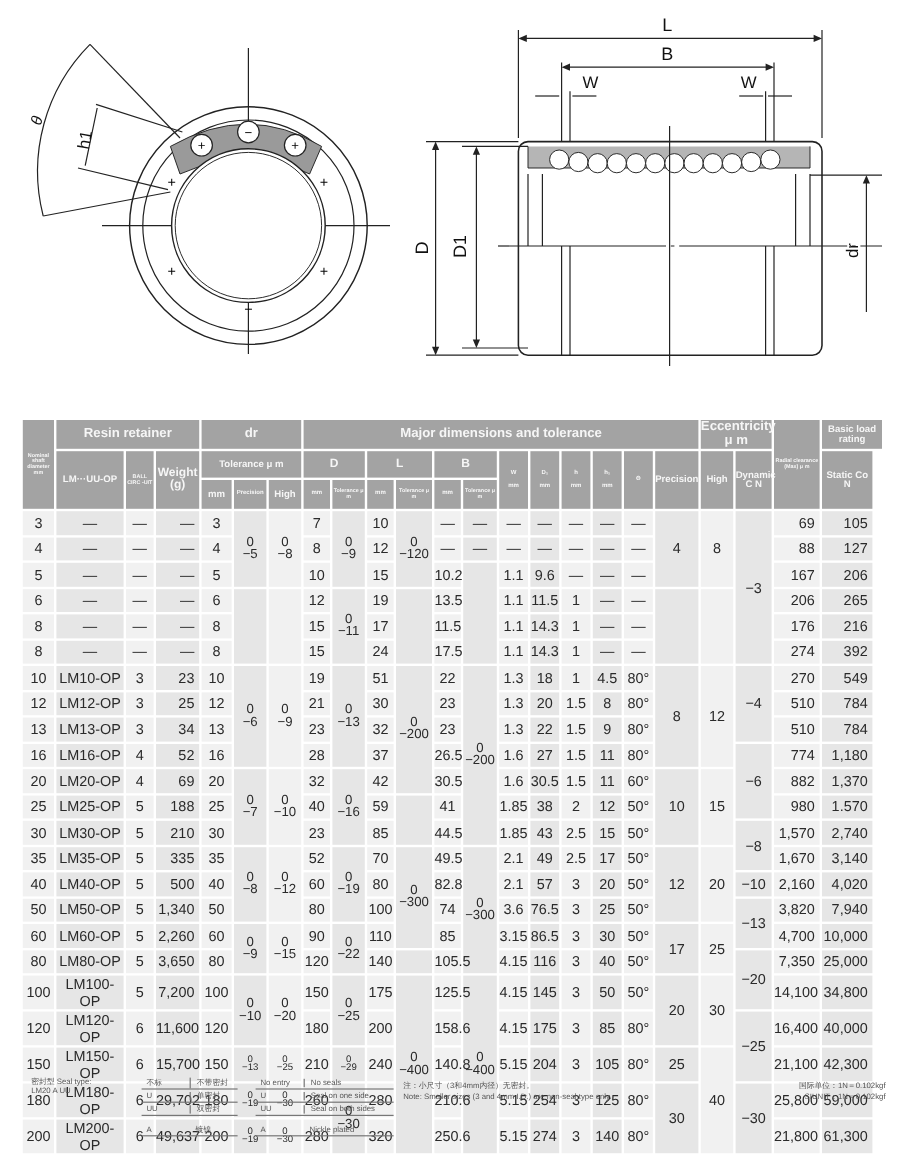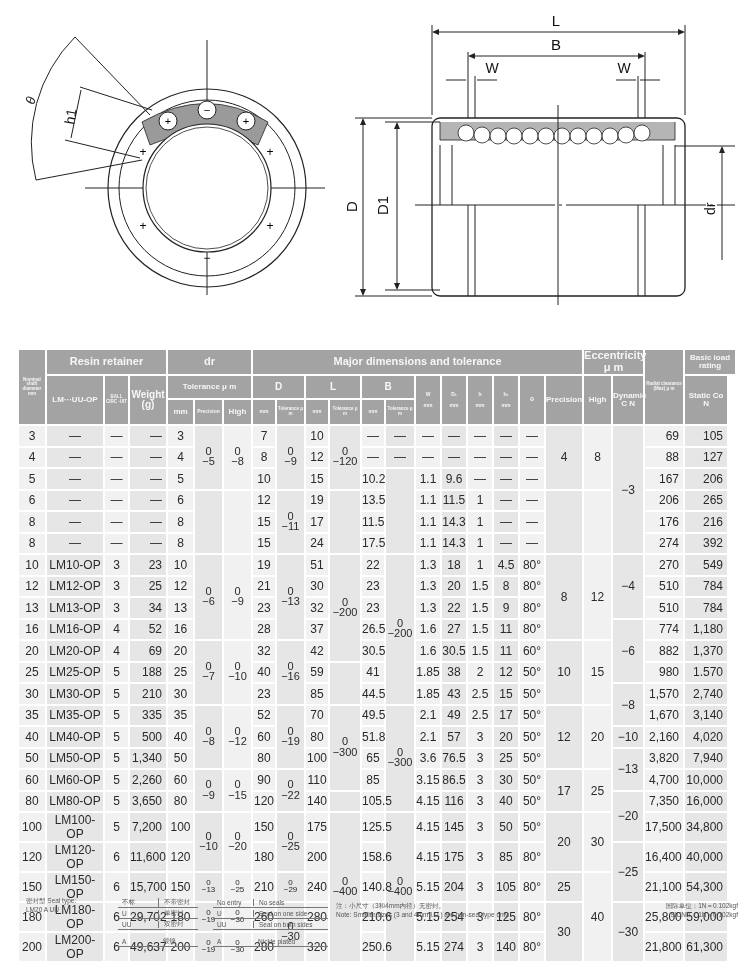--- a/index.html
+++ b/index.html
@@ -481,39 +481,39 @@
         <td class="alt r">3,140</td>
       </tr>
       <tr>
         <td class="">40</td>
         <td class="alt">LM40-OP</td>
         <td class="">5</td>
         <td class="alt r">500</td>
         <td class="">40</td>
         <td class="">60</td>
         <td class="">80</td>
-        <td class="sm">51.8</td>
+        <td class="sm">82.8</td>
         <td class="">2.1</td>
         <td class="alt">57</td>
         <td class="">3</td>
         <td class="alt">20</td>
         <td class="">50°</td>
         <td class="alt">−10</td>
         <td class="r">2,160</td>
         <td class="alt r">4,020</td>
       </tr>
       <tr>
         <td class="">50</td>
         <td class="alt">LM50-OP</td>
         <td class="">5</td>
         <td class="alt r">1,340</td>
         <td class="">50</td>
         <td class="">80</td>
         <td class="">100</td>
-        <td class="sm">65</td>
+        <td class="sm">74</td>
         <td class="">3.6</td>
         <td class="alt">76.5</td>
         <td class="">3</td>
         <td class="alt">25</td>
         <td class="">50°</td>
         <td class="alt" rowspan="2">−13</td>
         <td class="r">3,820</td>
         <td class="alt r">7,940</td>
       </tr>
       <tr>
@@ -548,21 +548,21 @@
         <td class="">140</td>
         <td class="alt"></td>
         <td class="sm">105.5</td>
         <td class="">4.15</td>
         <td class="alt">116</td>
         <td class="">3</td>
         <td class="alt">40</td>
         <td class="">50°</td>
         <td class="alt" rowspan="2">−20</td>
         <td class="r">7,350</td>
-        <td class="alt r">16,000</td>
+        <td class="alt r">25,000</td>
       </tr>
       <tr>
         <td class="">100</td>
         <td class="alt">LM100-OP</td>
         <td class="">5</td>
         <td class="alt r">7,200</td>
         <td class="">100</td>
         <td class="alt" rowspan="2"><span class="tol">0<br>−10</span></td>
         <td class="" rowspan="2"><span class="tol">0<br>−20</span></td>
         <td class="">150</td>
@@ -571,21 +571,21 @@
         <td class="alt" rowspan="5"><span class="tol">0<br>−400</span></td>
         <td class="sm">125.5</td>
         <td class="alt" rowspan="5"><span class="tol">0<br>−400</span></td>
         <td class="">4.15</td>
         <td class="alt">145</td>
         <td class="">3</td>
         <td class="alt">50</td>
         <td class="">50°</td>
         <td class="alt" rowspan="2">20</td>
         <td class="" rowspan="2">30</td>
-        <td class="r">17,500</td>
+        <td class="r">14,100</td>
         <td class="alt r">34,800</td>
       </tr>
       <tr>
         <td class="">120</td>
         <td class="alt">LM120-OP</td>
         <td class="">6</td>
         <td class="alt r">11,600</td>
         <td class="">120</td>
         <td class="">180</td>
         <td class="">200</td>
@@ -612,21 +612,21 @@
         <td class="">240</td>
         <td class="sm">140.8</td>
         <td class="">5.15</td>
         <td class="alt">204</td>
         <td class="">3</td>
         <td class="alt">105</td>
         <td class="">80°</td>
         <td class="alt">25</td>
         <td class="" rowspan="3">40</td>
         <td class="r">21,100</td>
-        <td class="alt r">54,300</td>
+        <td class="alt r">42,300</td>
       </tr>
       <tr>
         <td class="">180</td>
         <td class="alt">LM180-OP</td>
         <td class="">6</td>
         <td class="alt r">29,702</td>
         <td class="">180</td>
         <td class="alt"><span class="tol small">0<br>−19</span></td>
         <td class=""><span class="tol small">0<br>−30</span></td>
         <td class="">260</td>

